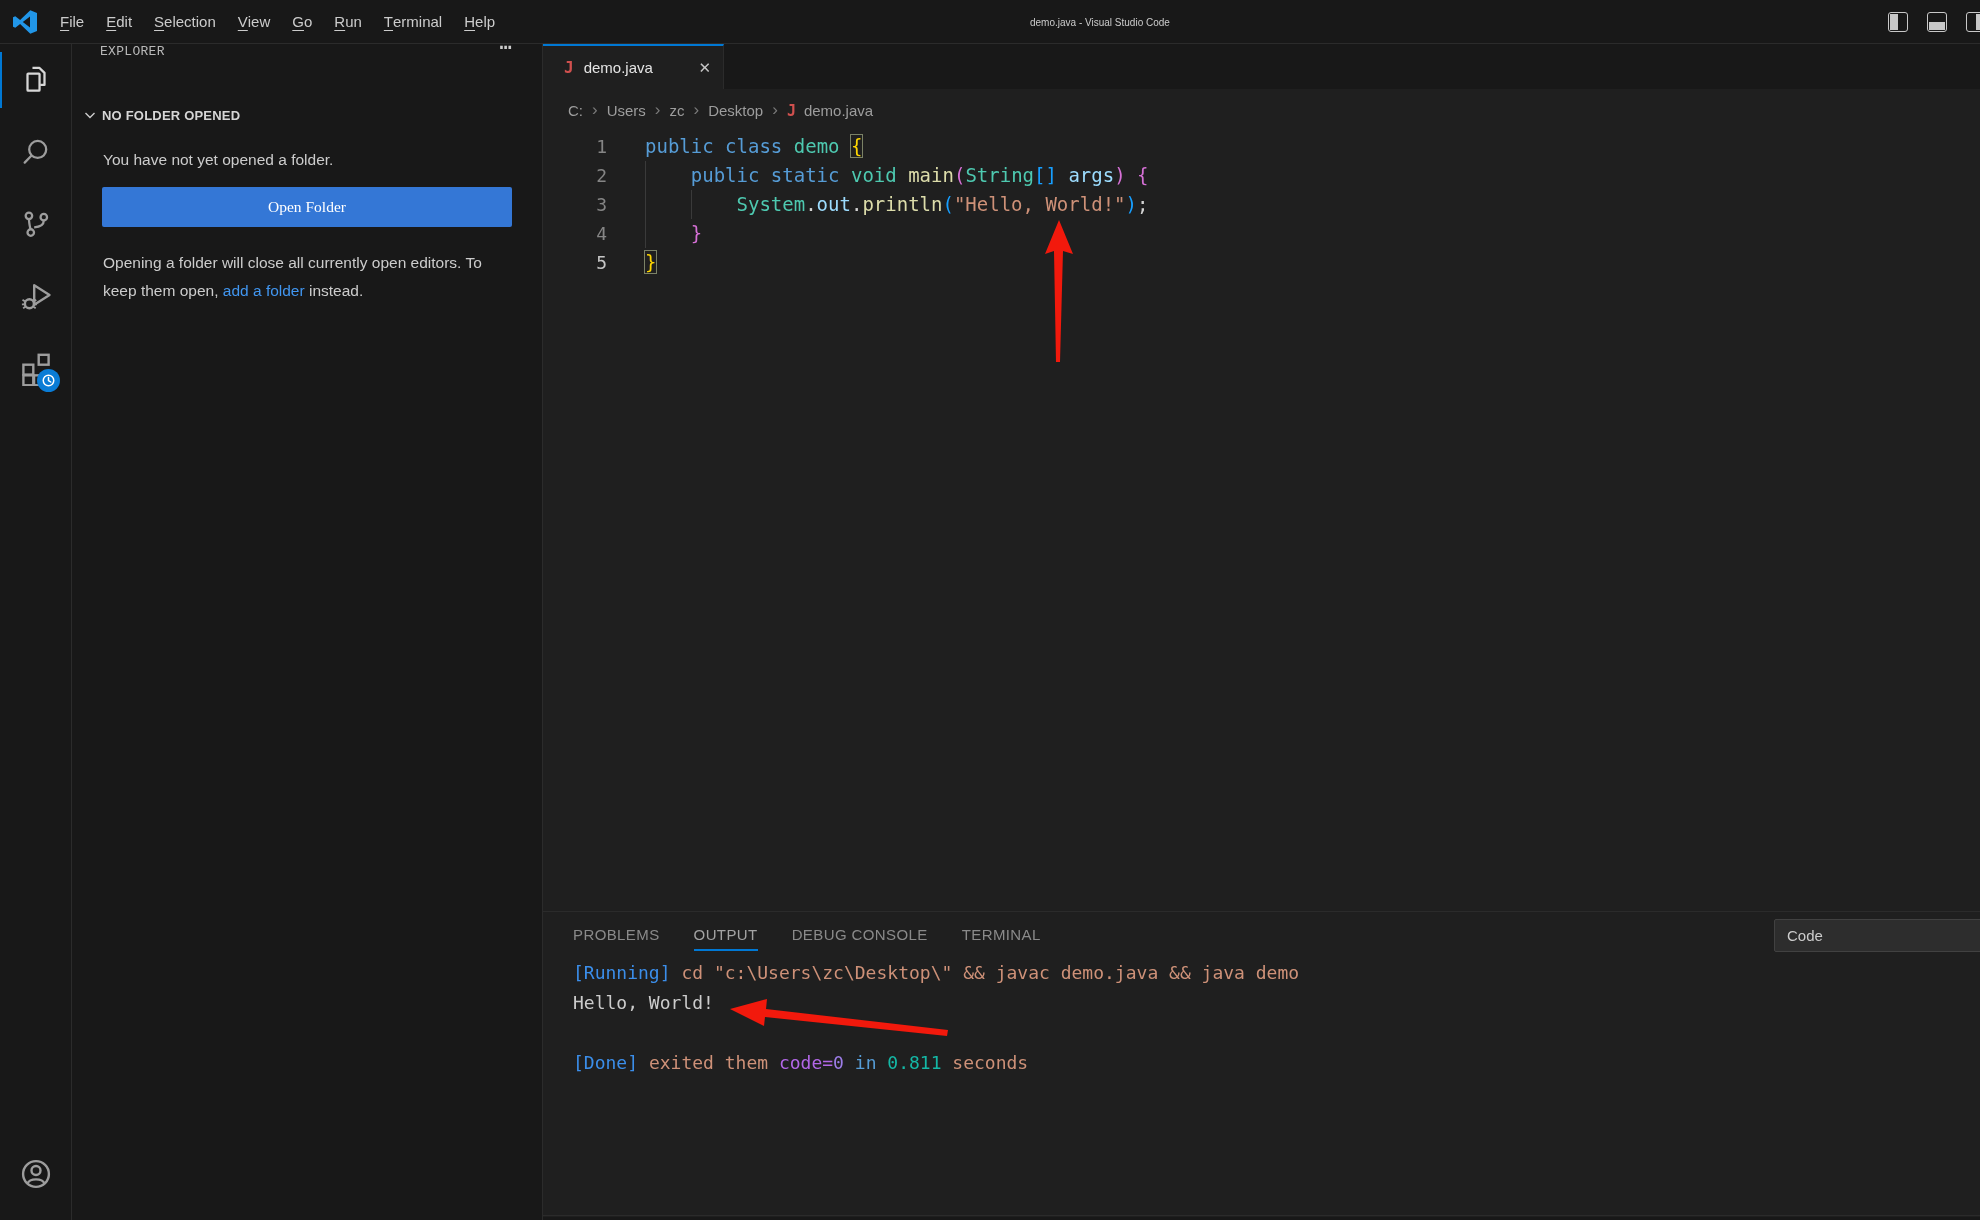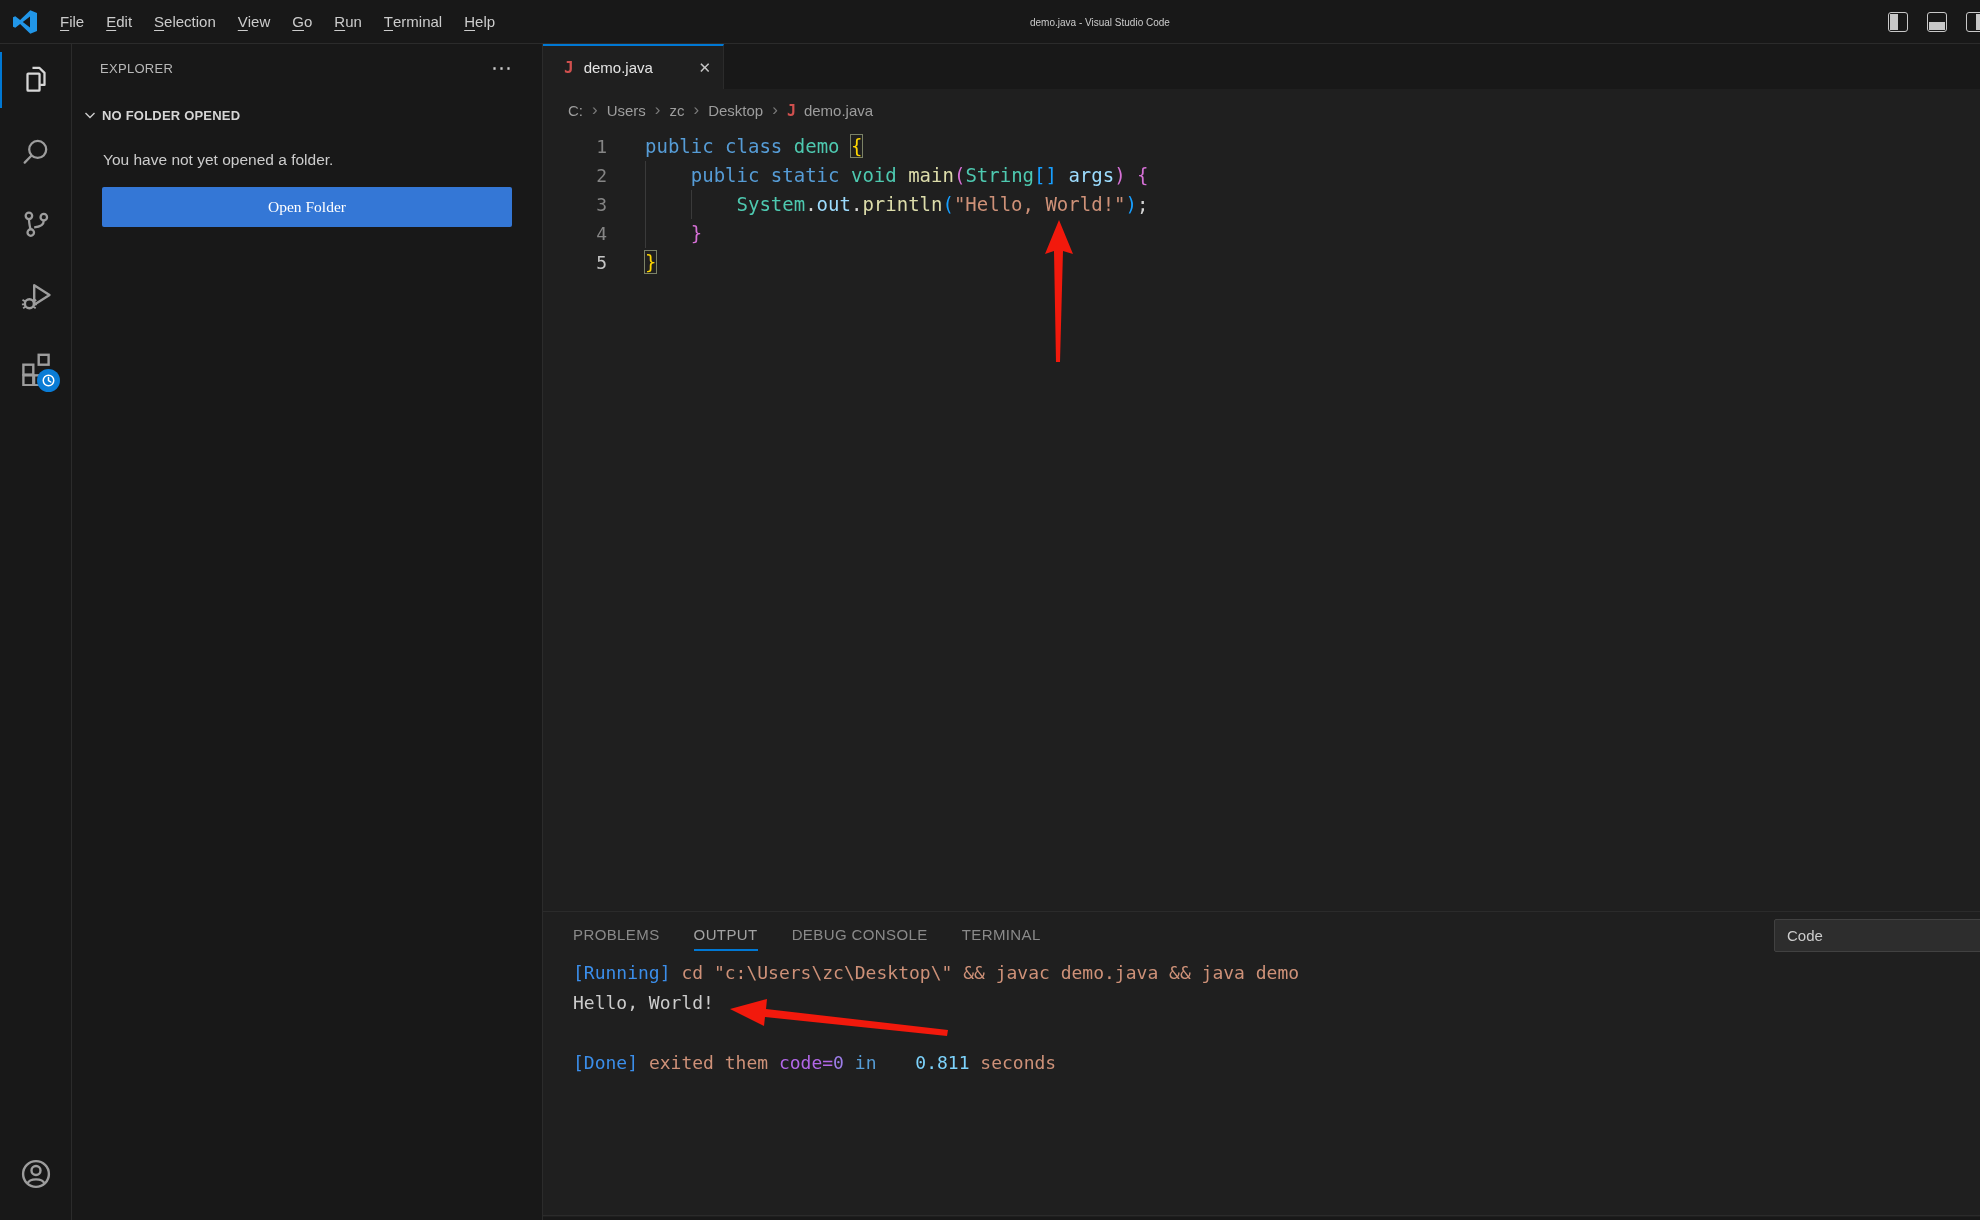--- a/index.html
+++ b/index.html
@@ -37,21 +37,21 @@
     width:2px; background:#0078d4; }
   .act-item svg { stroke:currentColor; fill:none; stroke-width:1.6; }
   .act-bottom { position:absolute; bottom:10px; left:0; }
   .ext-badge { position:absolute; right:12px; bottom:12px; width:23px; height:23px;
     border-radius:50%; background:#0a7cd6; display:flex; align-items:center; justify-content:center; }
   .ext-badge svg { stroke:#ffffff; stroke-width:1.6; fill:none; }
 
   
   .sidebar { position:absolute; left:72px; top:44px; width:471px; height:1176px;
     background:#181818; border-right:1px solid #2b2b2b; color:#cccccc; }
-  .sb-header { height:48px; display:flex; align-items:center; padding:0 30px 0 28px; }
+  .sb-header { height:48px; display:flex; align-items:flex-start; padding:0 30px 0 28px;font-family:Liberation Mono, monospace; }
   .sb-title { font-size:13px; color:#b8b8b8; letter-spacing:.3px; }
   .sb-more { margin-left:auto; color:#cccccc; font-size:21px; line-height:10px; cursor:pointer; }
   .sb-section { display:flex; align-items:center; height:30px; padding-left:10px; margin-top:8px; }
   .sb-chevron { width:16px; height:16px; margin-right:4px; color:#cccccc; }
   .sb-section-label { font-size:13px; font-weight:bold; color:#d6d6d6; letter-spacing:.2px; }
   .sb-empty { font-size:15.5px; color:#cccccc; margin:21px 30px 0 31px; }
   .open-folder-btn { display:block; width:410px; height:40px; margin:18px 0 0 30px;
     background:#3477d6; color:#ffffff; font-size:15.5px; border:none; border-radius:2px;
     font-family:Liberation Serif, serif; cursor:pointer; }
   .sb-note { font-size:15.5px; color:#cccccc; margin:22px 28px 0 31px; line-height:28px; width:400px; }
@@ -106,21 +106,21 @@
     background:#2d2d2d; border:1px solid #414141; border-radius:2px; display:flex;
     align-items:center; padding-left:12px; color:#cccccc; font-size:15px; cursor:pointer; }
   .panel-output { position:absolute; left:30px; top:46px; right:0; }
   .out-row { height:30px; line-height:30px; font-size:18px; white-space:pre; }
   .tok.o-blue { color:#3b8eea; }
   .tok.o-str  { color:#ce9178; }
   .tok.o-def  { color:#cccccc; }
   .tok.o-mag  { color:#b267e6; }
   .tok.o-pur  { color:#9d7de8; }
   .tok.o-kw   { color:#569cd6;text-align:right; }
-  .tok.o-num  { color:#7dd3fc;margin-left:28px; }
+  .tok.o-num  { color:#14b8a6; }
 
   .below-panel { position:absolute; left:0; top:1173px; width:100%; height:3px; background:#181818; }
 
   
   .annotations { position:absolute; left:0; top:0; width:1980px; height:1220px; pointer-events:none; }
 </style>
 </head>
 <body>
 
 <div class="titlebar">
@@ -209,20 +209,21 @@
     <span class="sb-more">⋯</span>
   </div>
   <div class="sb-section">
     <svg class="sb-chevron" viewBox="0 0 16 16">
       <path d="M3.5 6l4.5 4.5L12.5 6" stroke="currentColor" stroke-width="1.4" fill="none"></path>
     </svg>
     <span class="sb-section-label">NO FOLDER OPENED</span>
   </div>
   <div class="sb-empty">You have not yet opened a folder.</div>
   <button class="open-folder-btn">Open Folder</button>
+  <div class="sb-note"><span>Opening a folder will close all currently open editors. To keep them open, </span><span class="sb-link">add a folder</span><span> instead.</span></div>
 </div>
 
 <div class="editor-group">
   <div class="tabbar">
     <div class="tab">
       <span class="java-icon">J</span>
       <span class="tab-label">demo.java</span>
       <span class="tab-close">✕</span>
     </div>
   </div>

